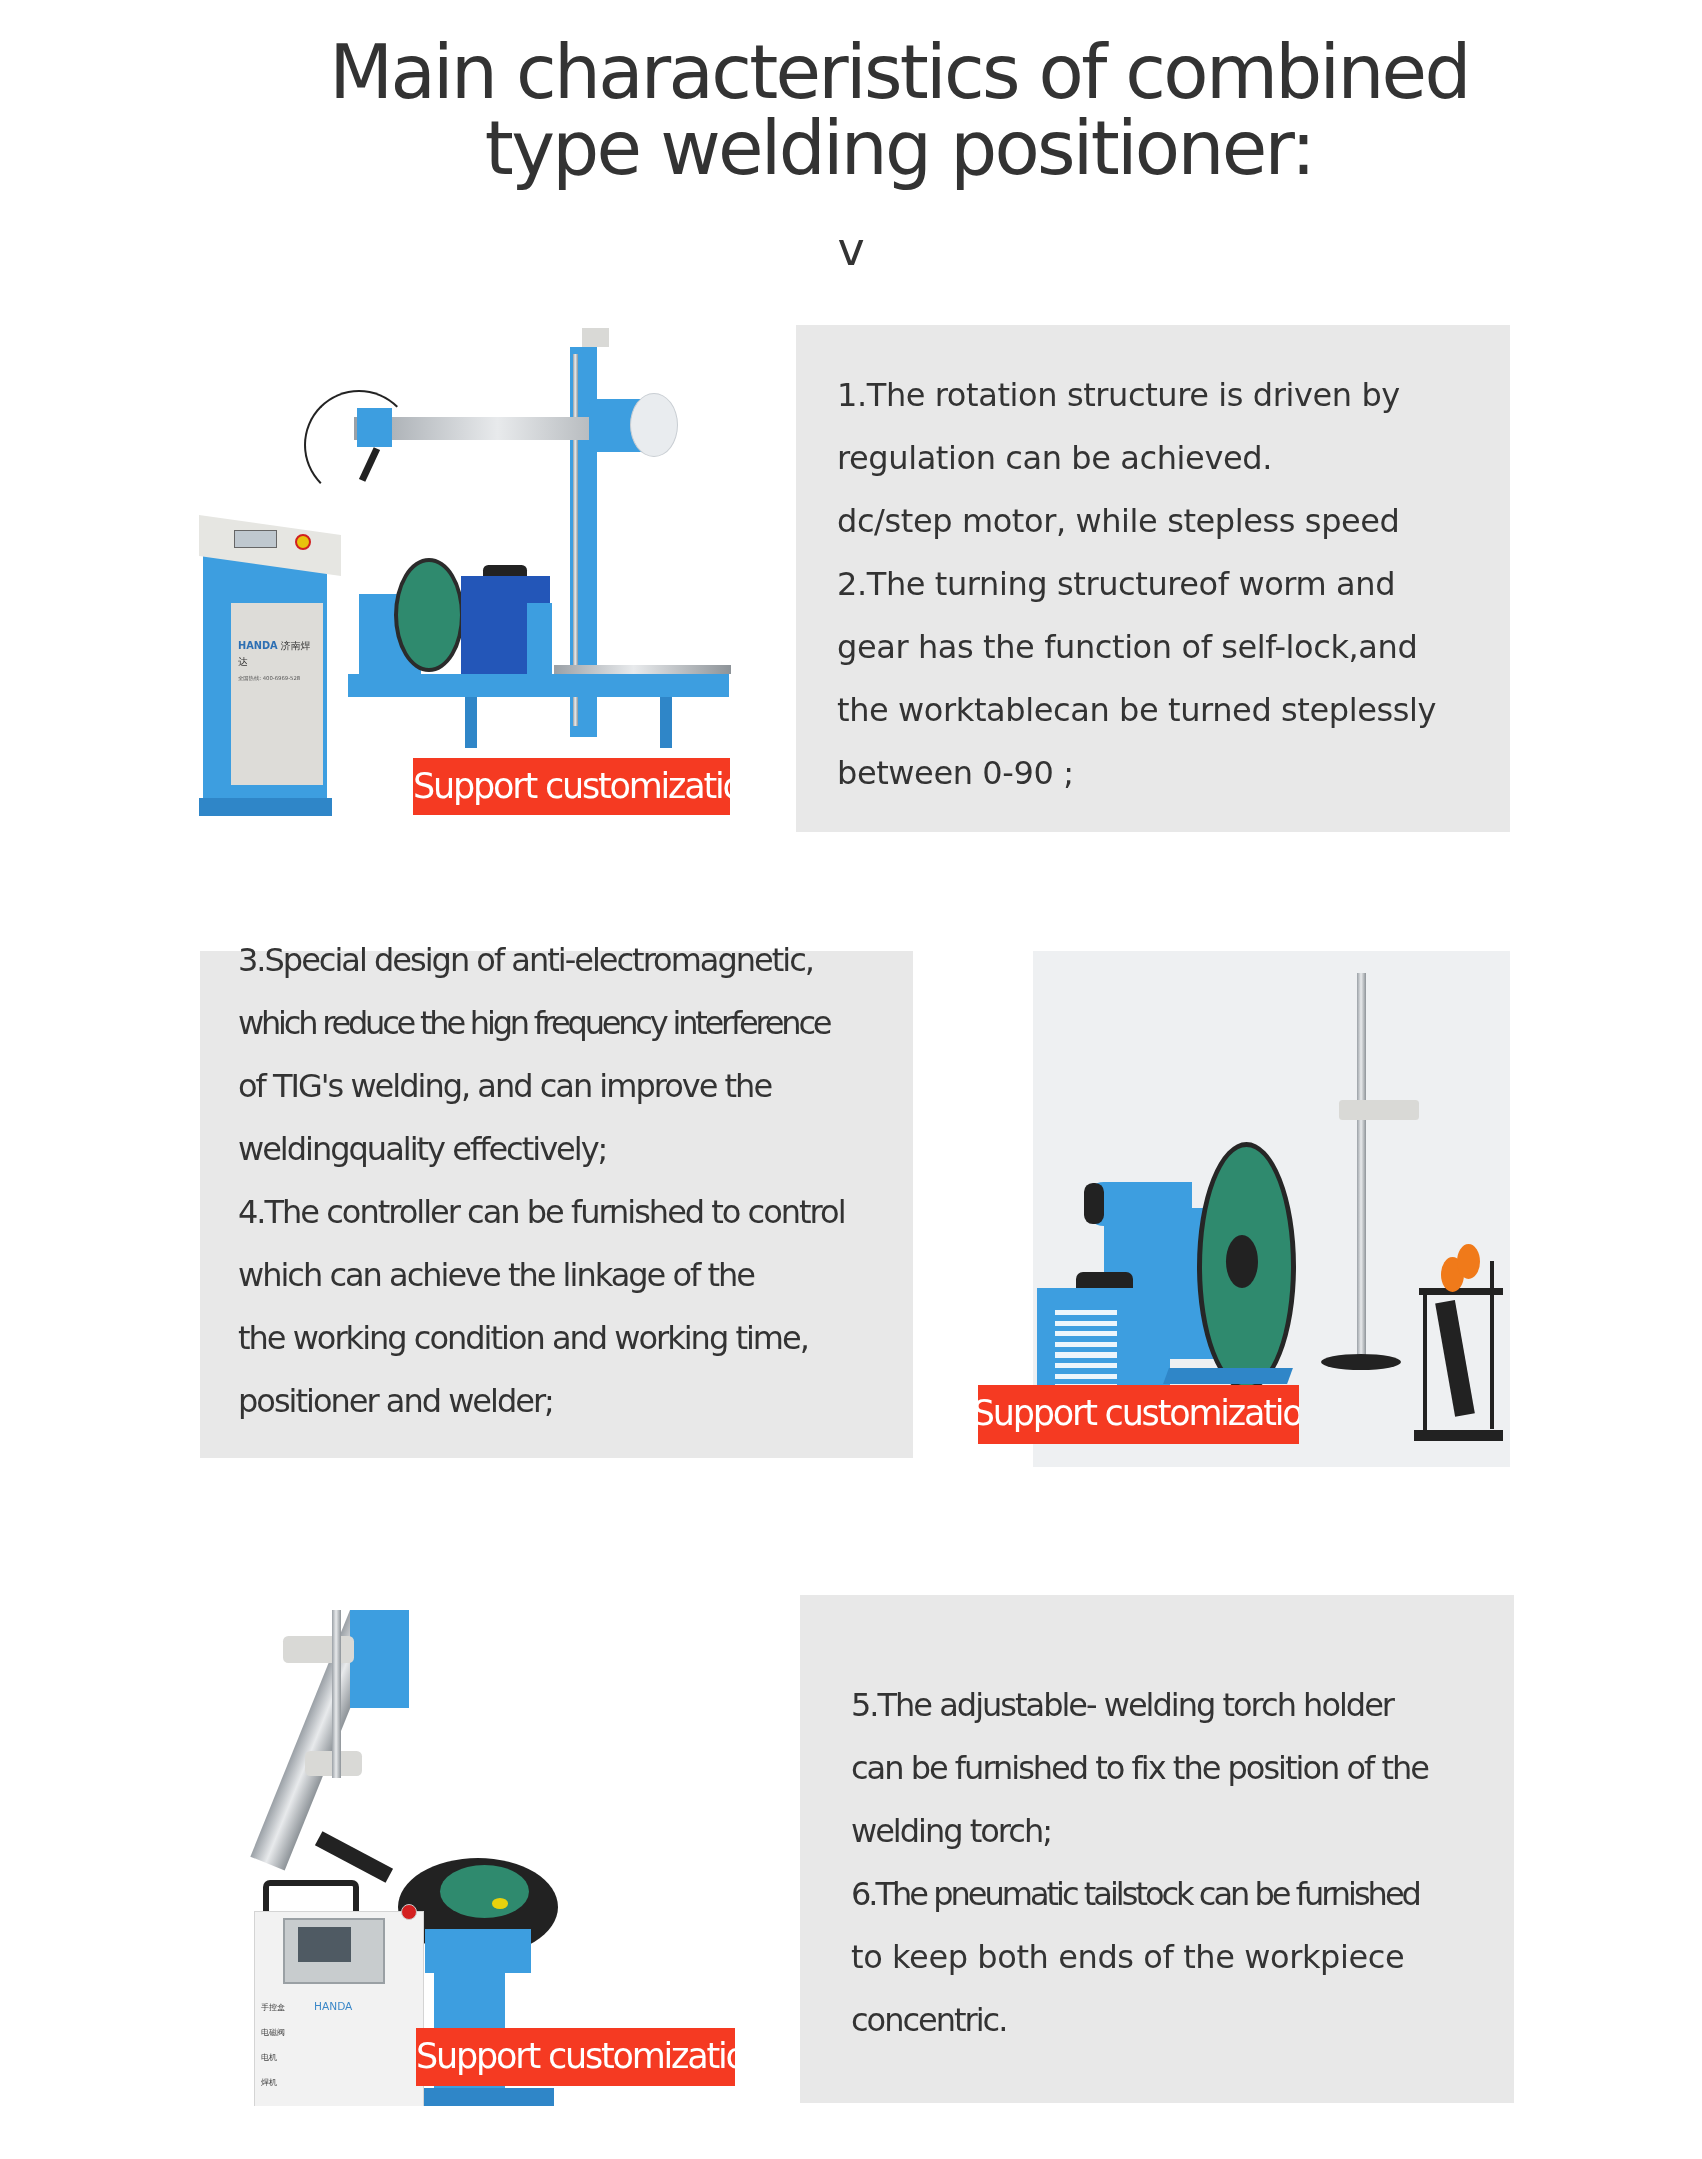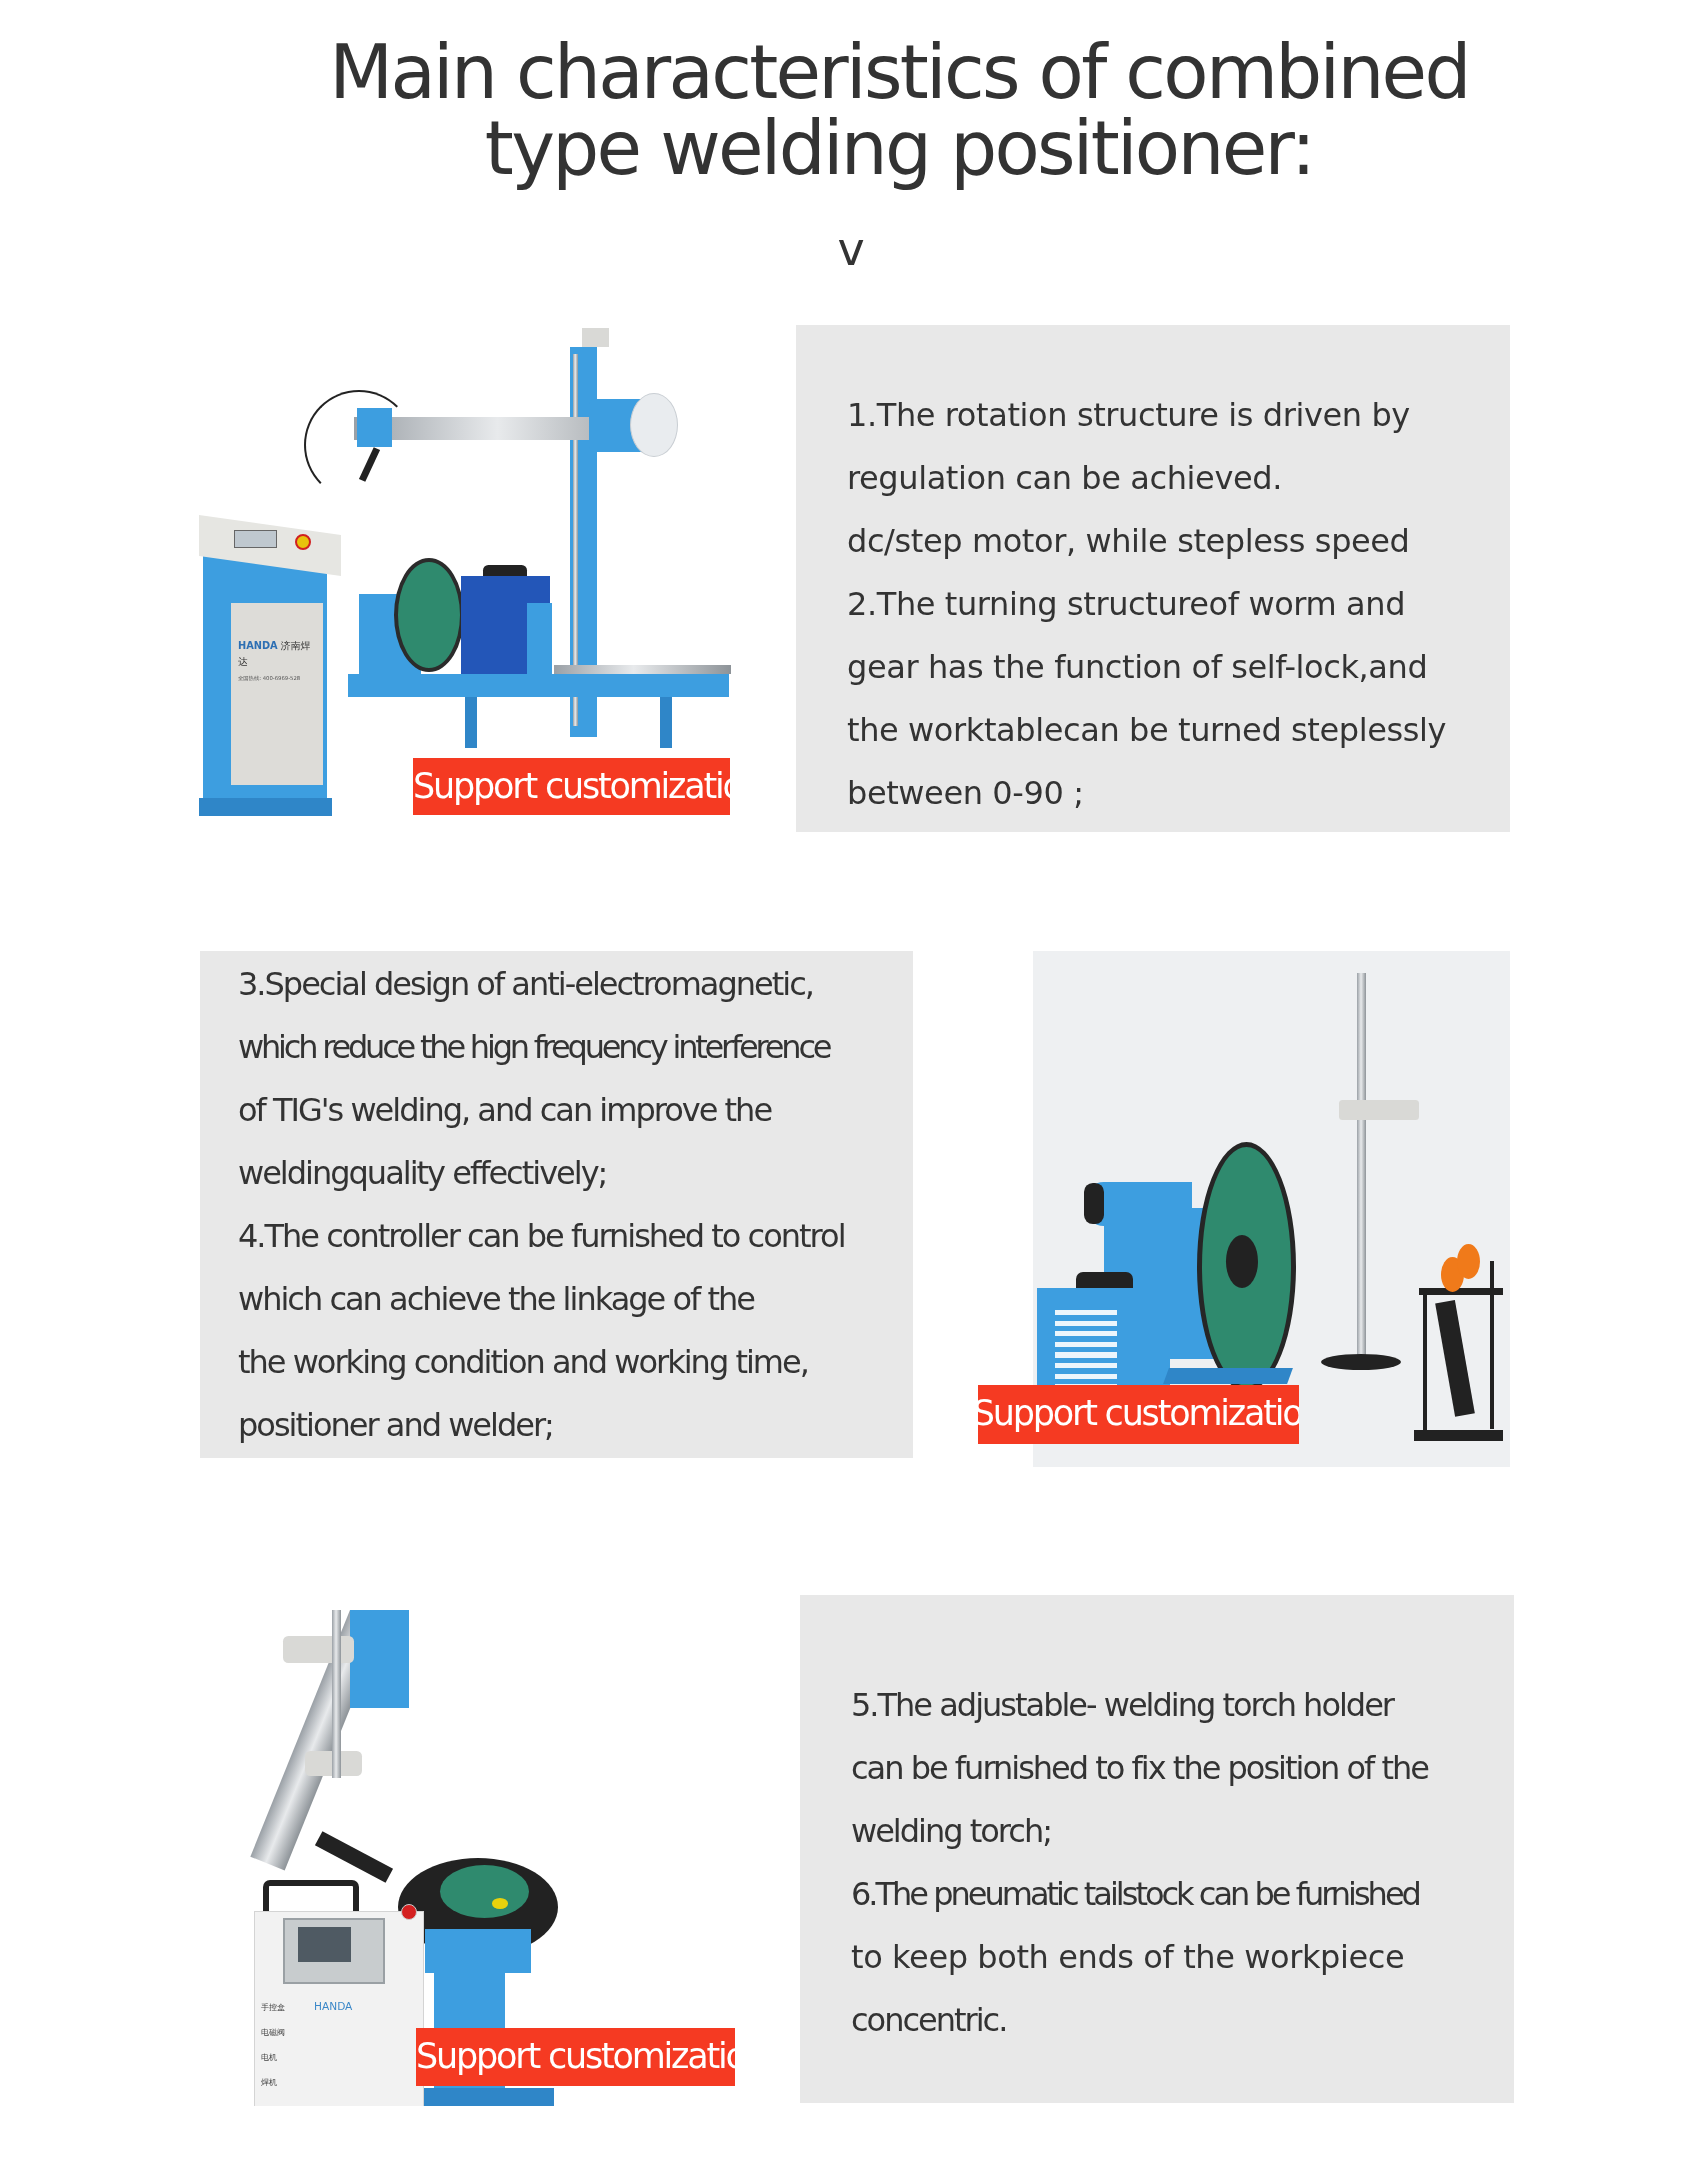--- a/index.html
+++ b/index.html
@@ -85,32 +85,32 @@
   <div class="abs" style="left:39px;top:319px;width:80px;height:35px;font-size:9.8px;line-height:16px;color:#2d6fb3;">
     <span style="font-weight:bold;">HANDA</span>
     <span style="color:#333;">济南焊达</span>
     <div style="font-size:5.3px;color:#555;">全国热线: 400-6969-528</div>
   </div>
   <div class="abs blue-d" style="left:0;top:479px;width:133px;height:17.7px;"></div>
 </div>
 <div class="badge" style="left:413px;top:758px;width:317px;height:57px;">Support customization</div>
 
 <div class="panel" style="left:796px;top:325px;width:714px;height:507px;"></div>
-<div class="panel-text" style="left:837px;top:384px;margin-left:10px;">
+<div class="panel-text" style="left:837px;top:364px;">
   <span class="line">1.The rotation structure is driven by</span>
   <span class="line">regulation can be achieved.</span>
   <span class="line">dc/step motor, while stepless speed</span>
   <span class="line">2.The turning structureof worm and</span>
   <span class="line">gear has the function of self-lock,and</span>
   <span class="line">the worktablecan be turned steplessly</span>
   <span class="line">between 0-90 ;</span>
 </div>
 
 <div class="panel" style="left:200px;top:951px;width:713px;height:507px;"></div>
-<div class="panel-text condensed" style="left:238px;top:953px;">
+<div class="panel-text condensed" style="left:238px;top:929px;">
   <span class="line">3.Special design of anti-electromagnetic,</span>
   <span class="line" style="letter-spacing:-3.2px;">which reduce the hign frequency interference</span>
   <span class="line">of TIG's welding, and can improve the</span>
   <span class="line">weldingquality effectively;</span>
   <span class="line">4.The controller can be furnished to control</span>
   <span class="line">which can achieve the linkage of the</span>
   <span class="line">the working condition and working time,</span>
   <span class="line">positioner and welder;</span>
 </div>
 

